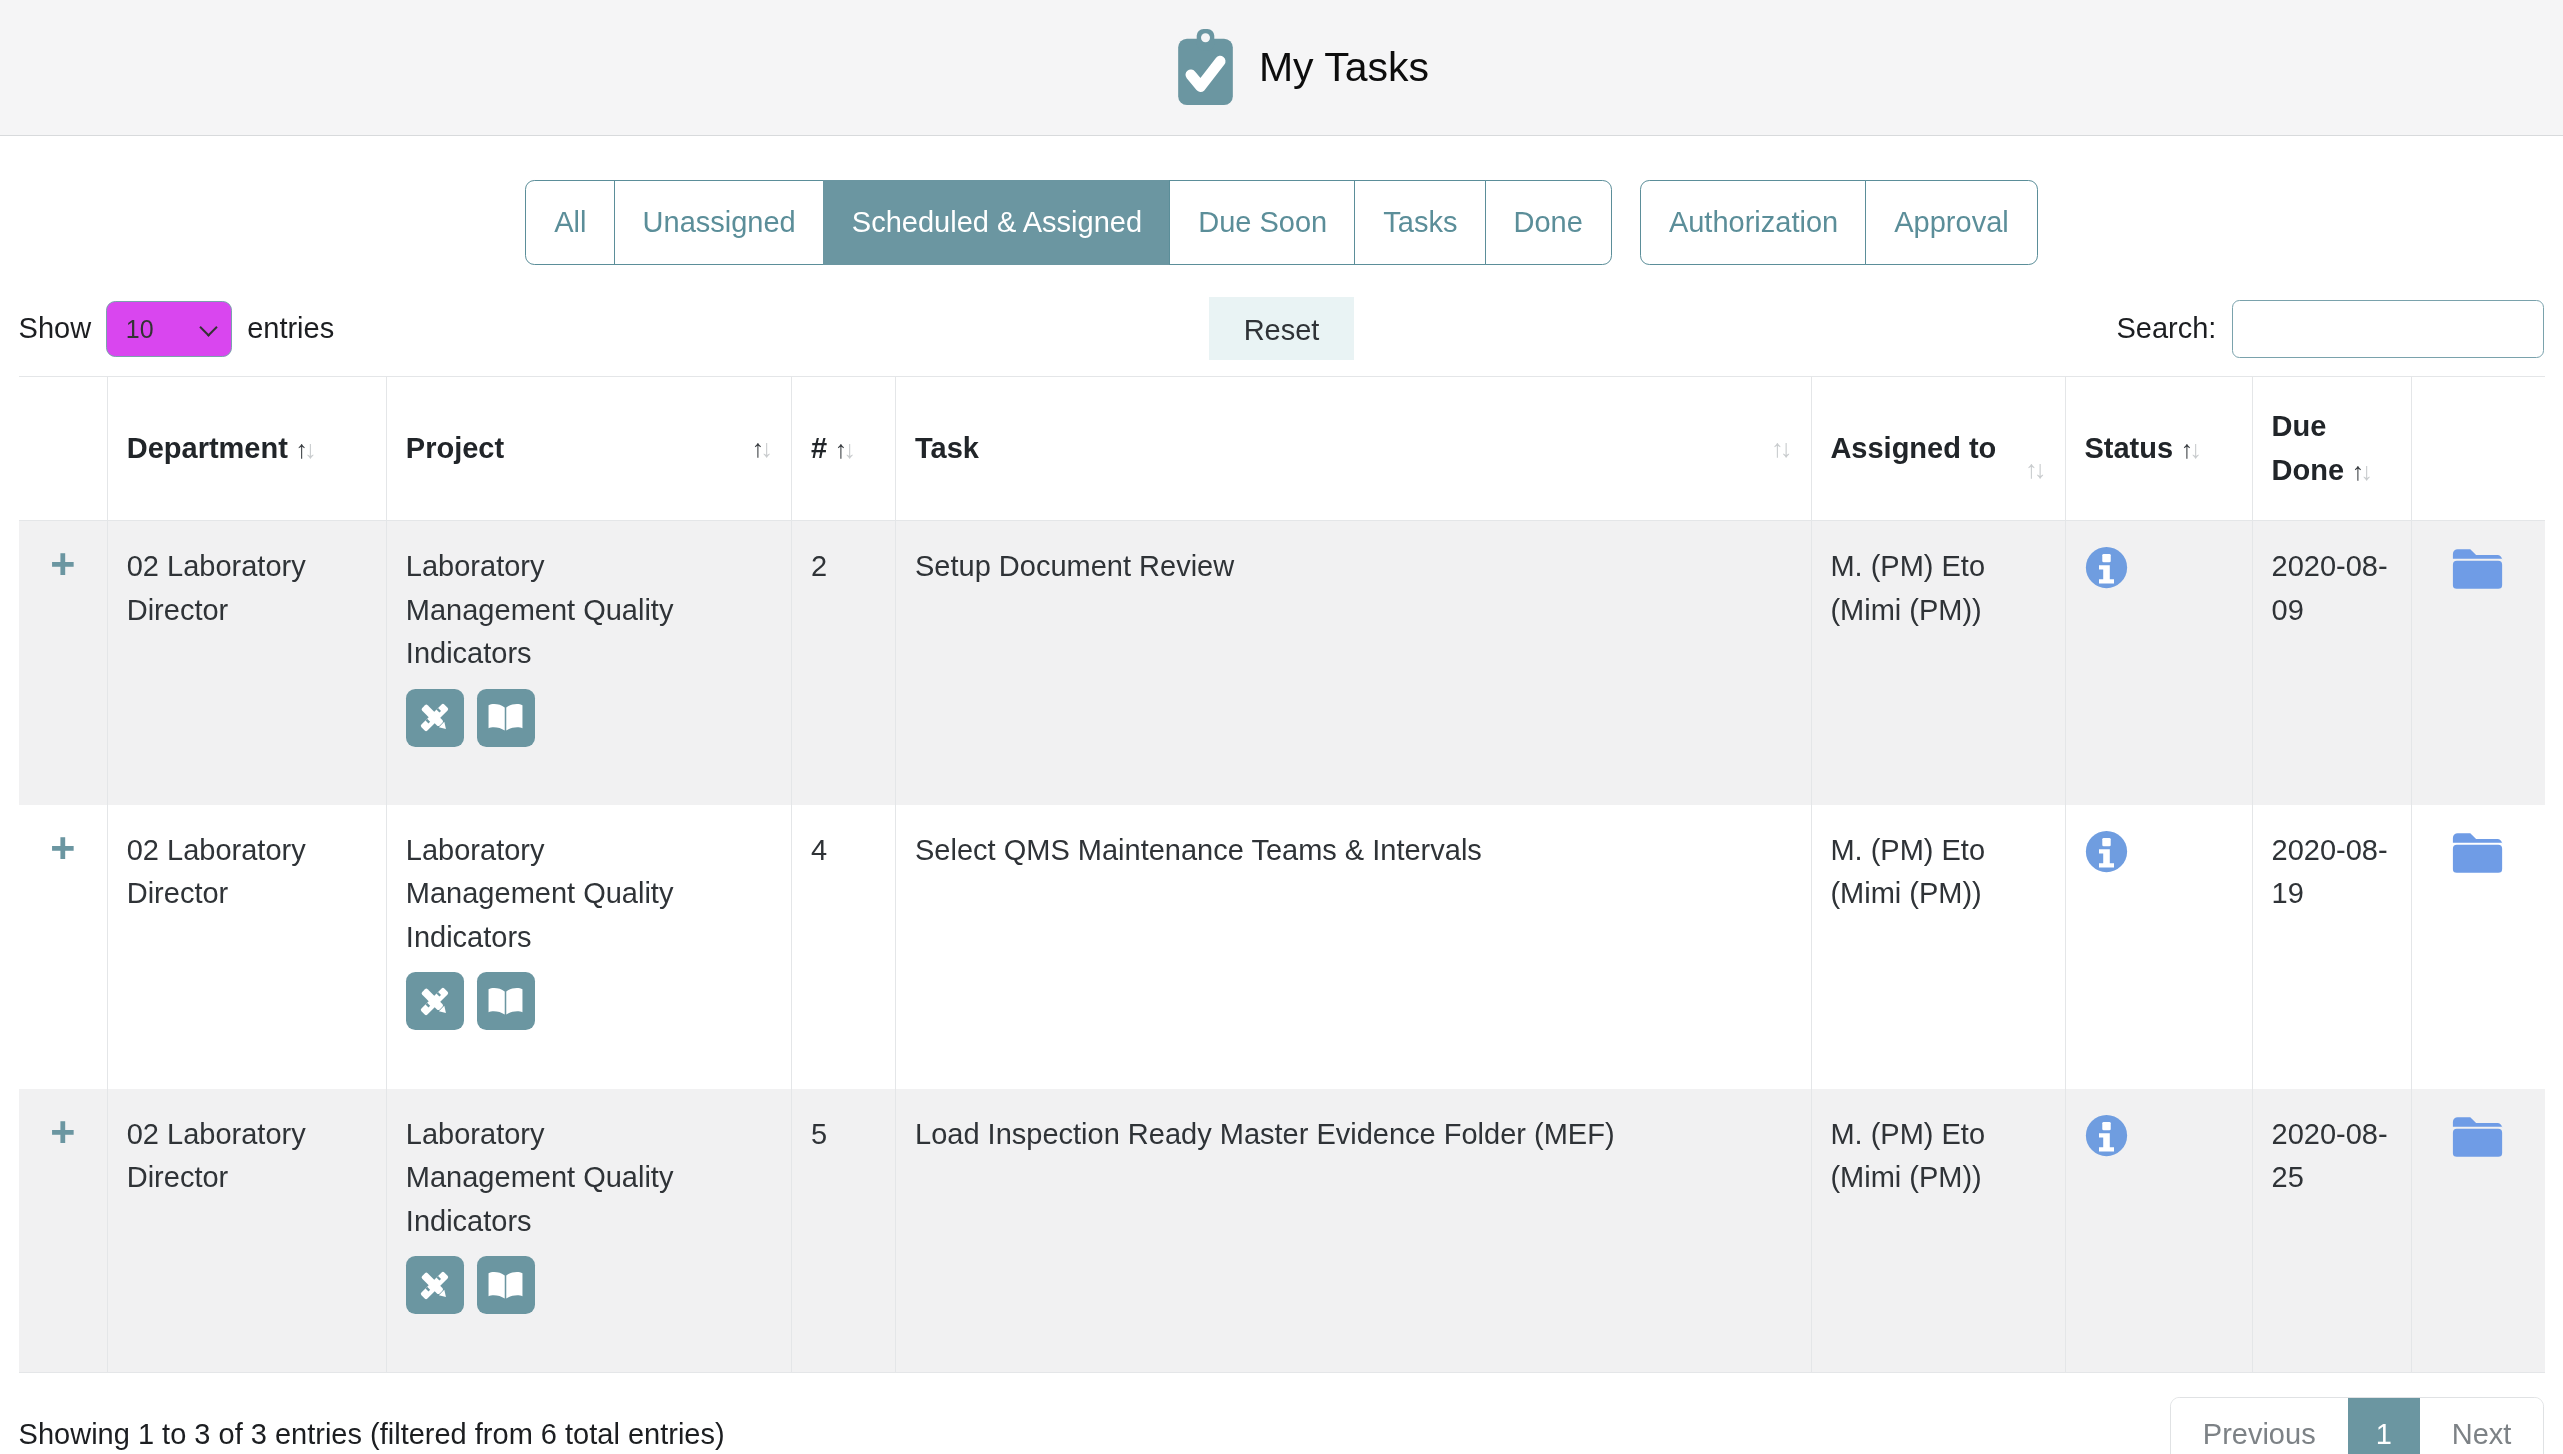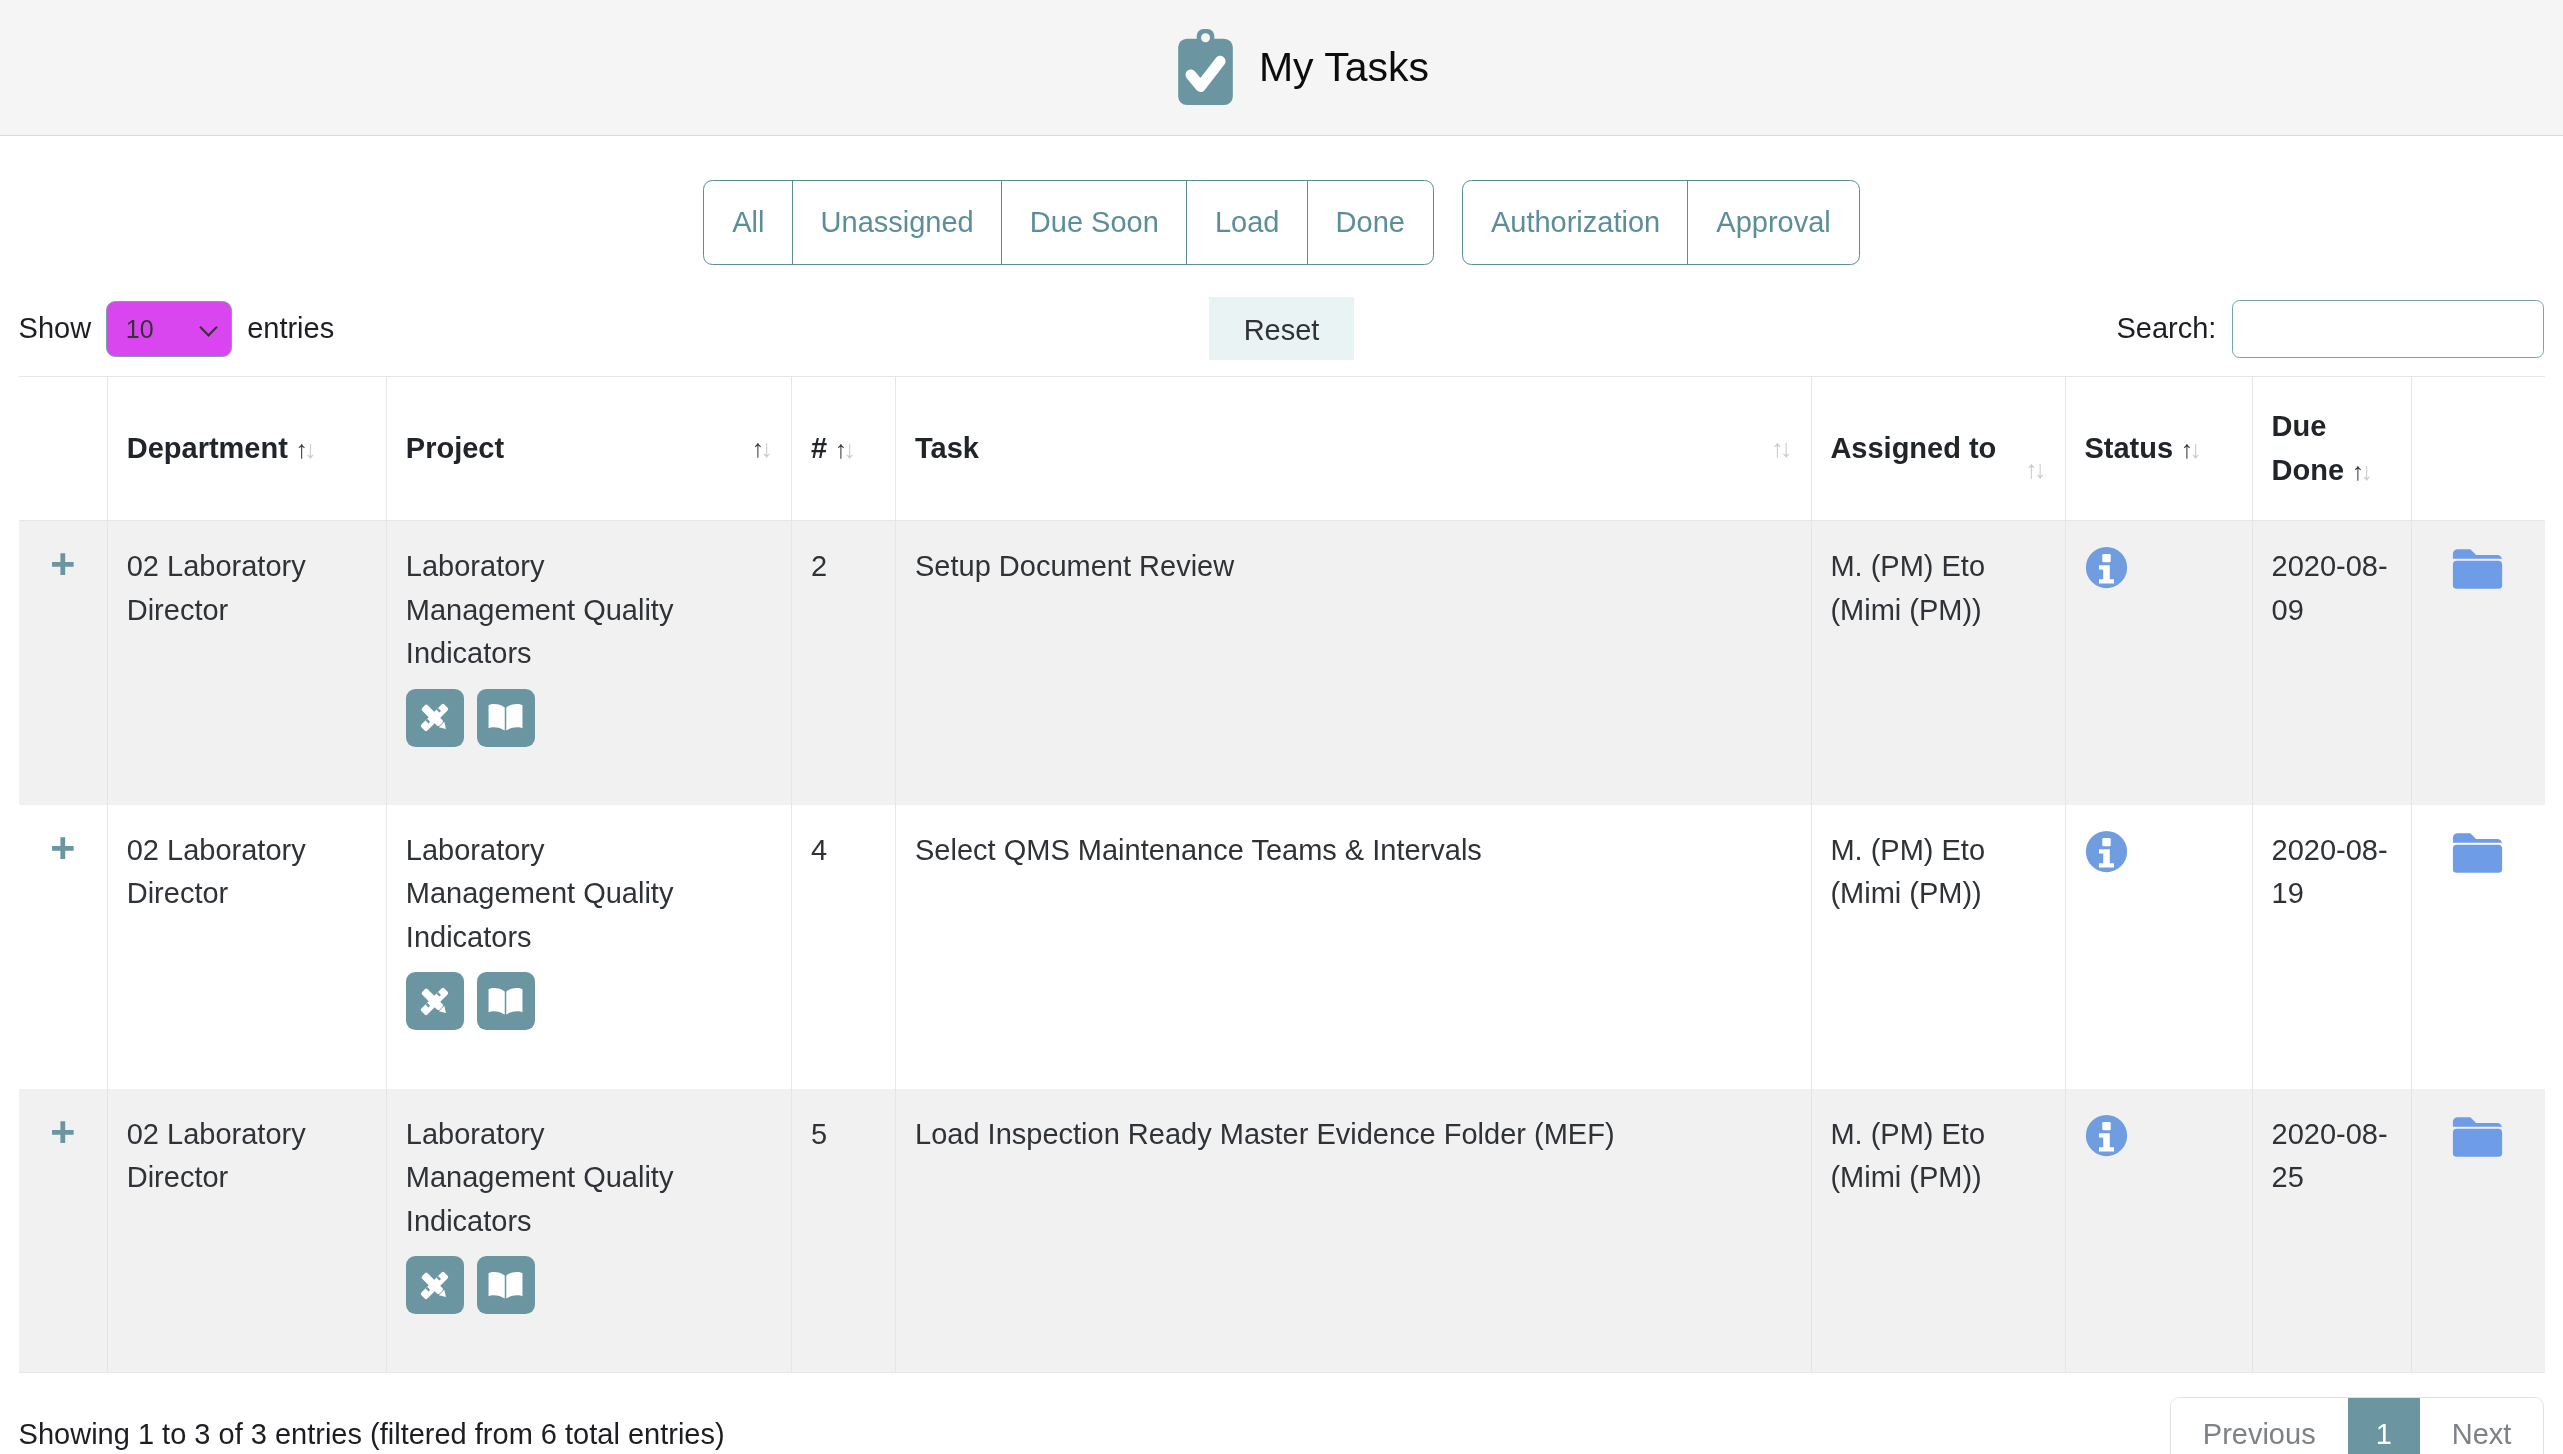--- a/index.html
+++ b/index.html
@@ -122,22 +122,23 @@
       <path d="M17 49 L27 61 L47 35" stroke="#fff" stroke-width="11" fill="none" stroke-linecap="round" stroke-linejoin="round"></path>
     </svg>
   </span>
   <h1>My Tasks</h1>
 </header>
 
 <div class="tabs-row">
   <div class="btn-group">
     <button class="tab-btn">All</button>
     <button class="tab-btn">Unassigned</button>
+    <button class="tab-btn active">Scheduled &amp; Assigned</button>
     <button class="tab-btn">Due Soon</button>
-    <button class="tab-btn">Load</button>
+    <button class="tab-btn">Tasks</button>
     <button class="tab-btn">Done</button>
   </div>
   <div class="btn-group">
     <button class="tab-btn">Authorization</button>
     <button class="tab-btn">Approval</button>
   </div>
 </div>
 
 <div class="controls-row">
   <div class="ctrl-left">

